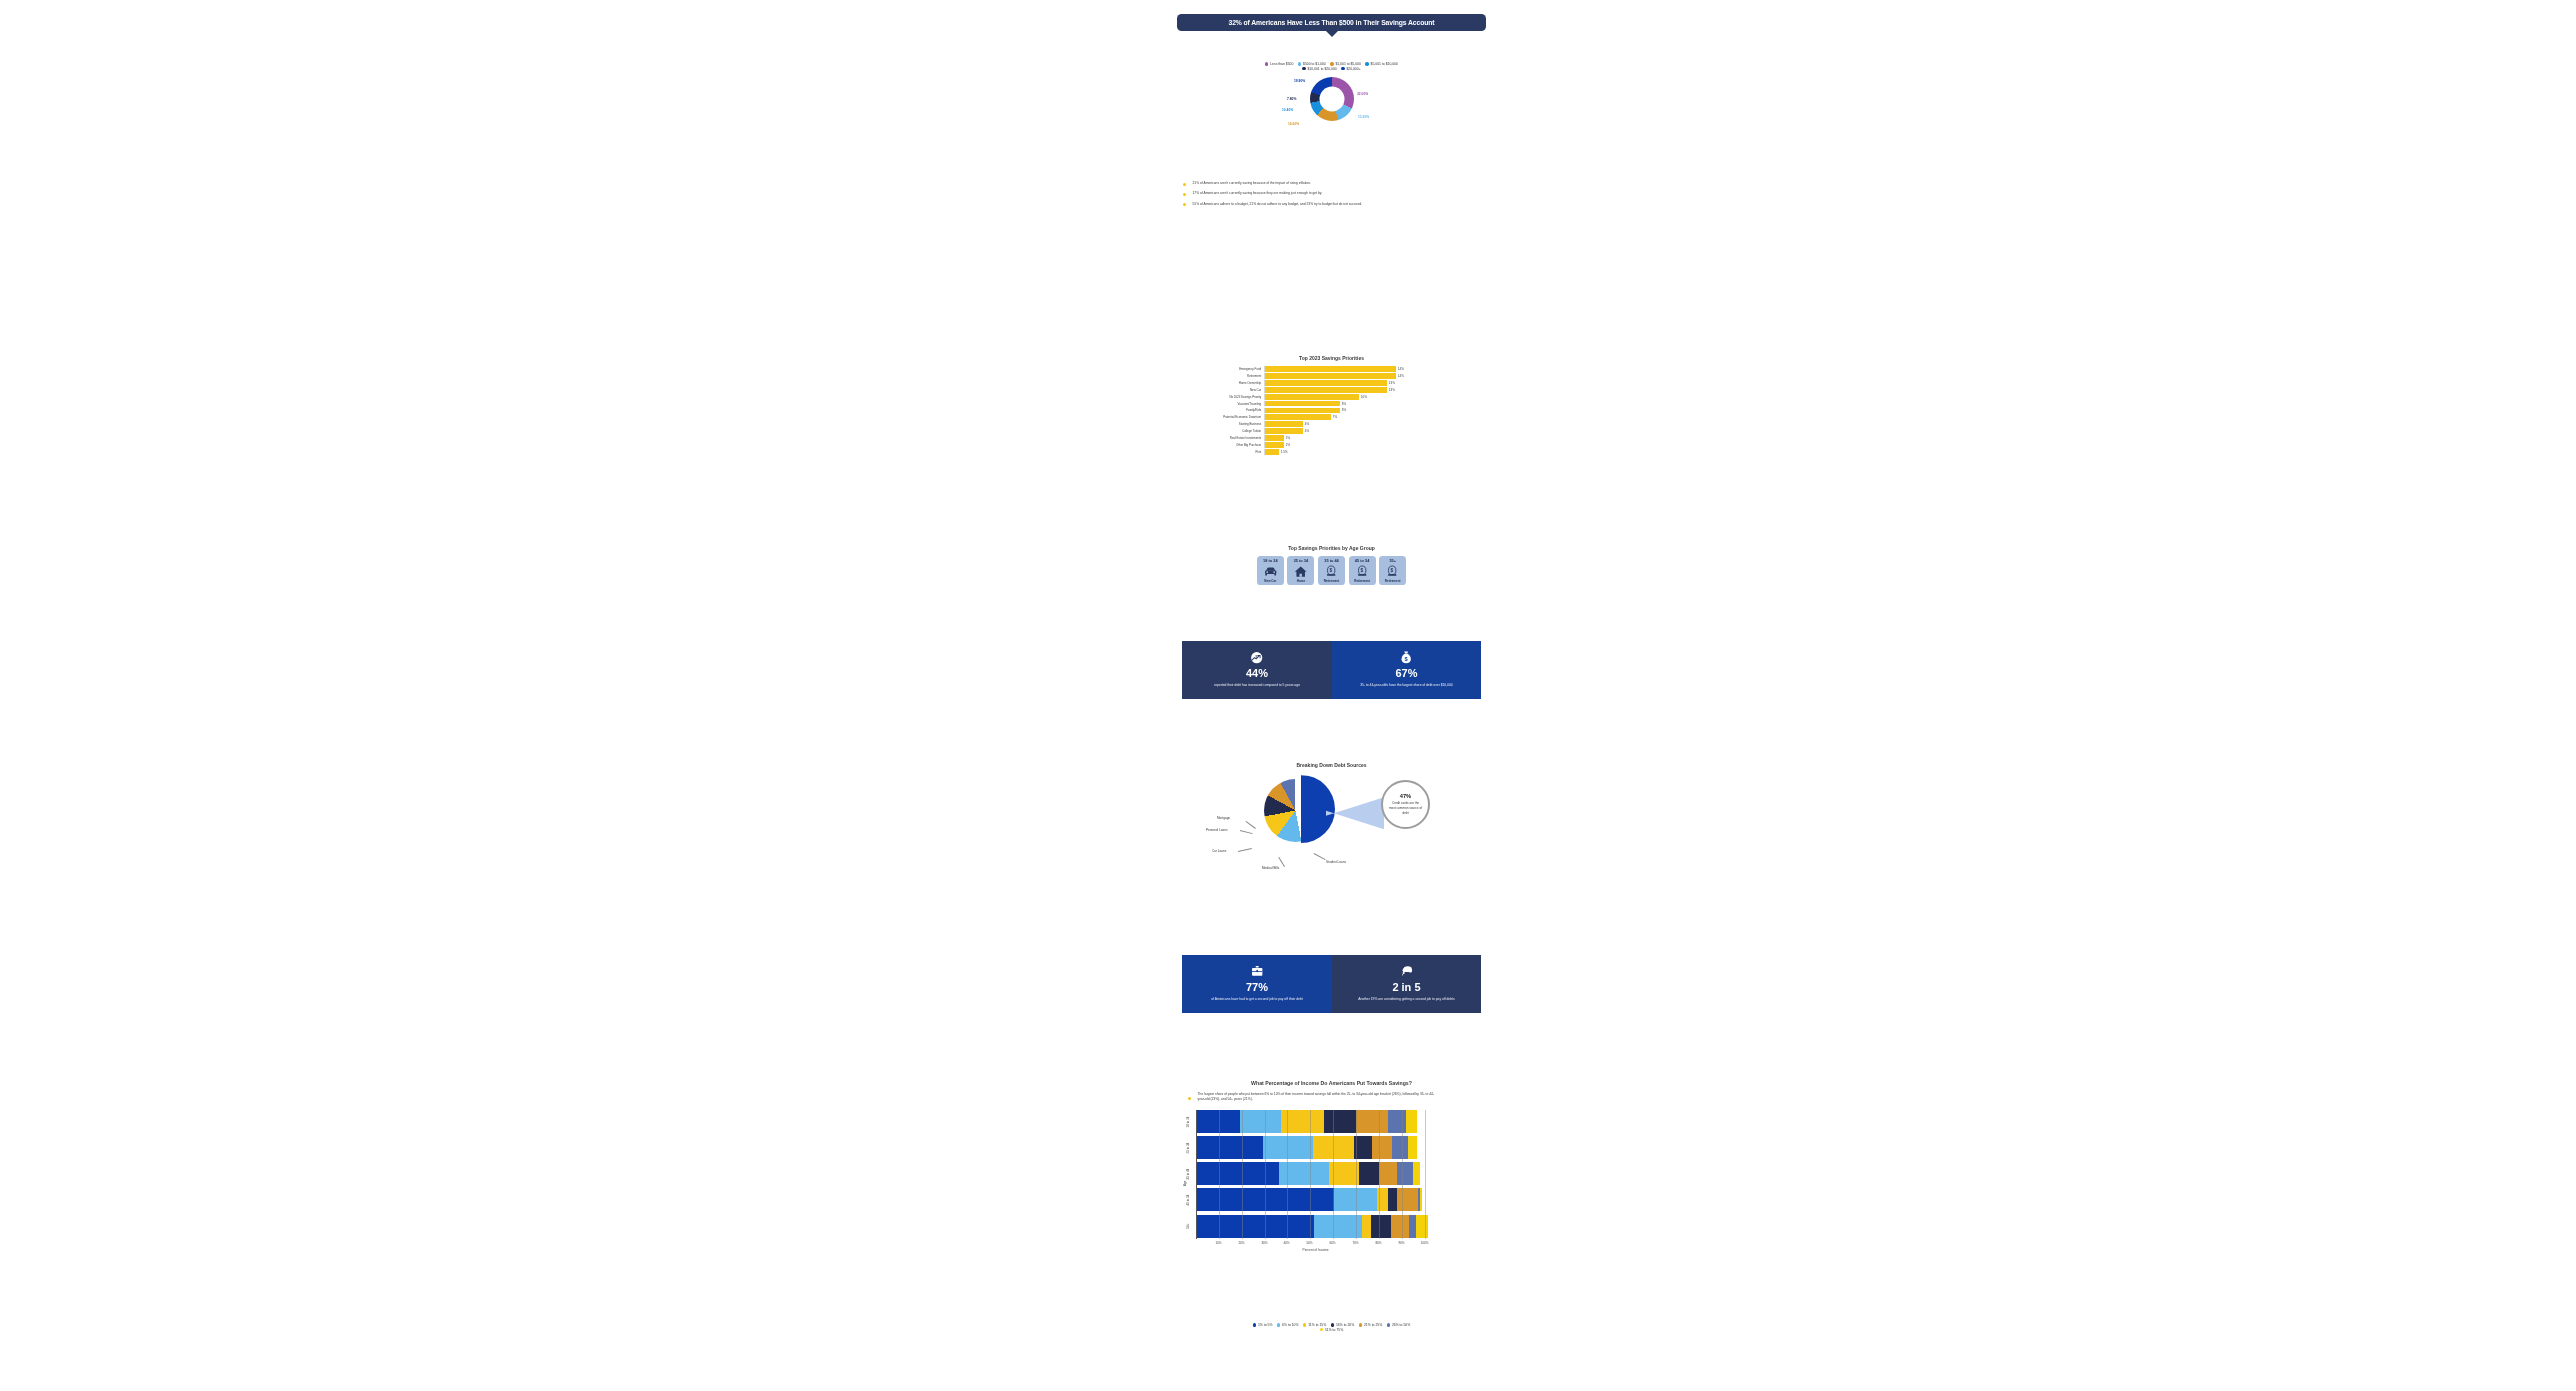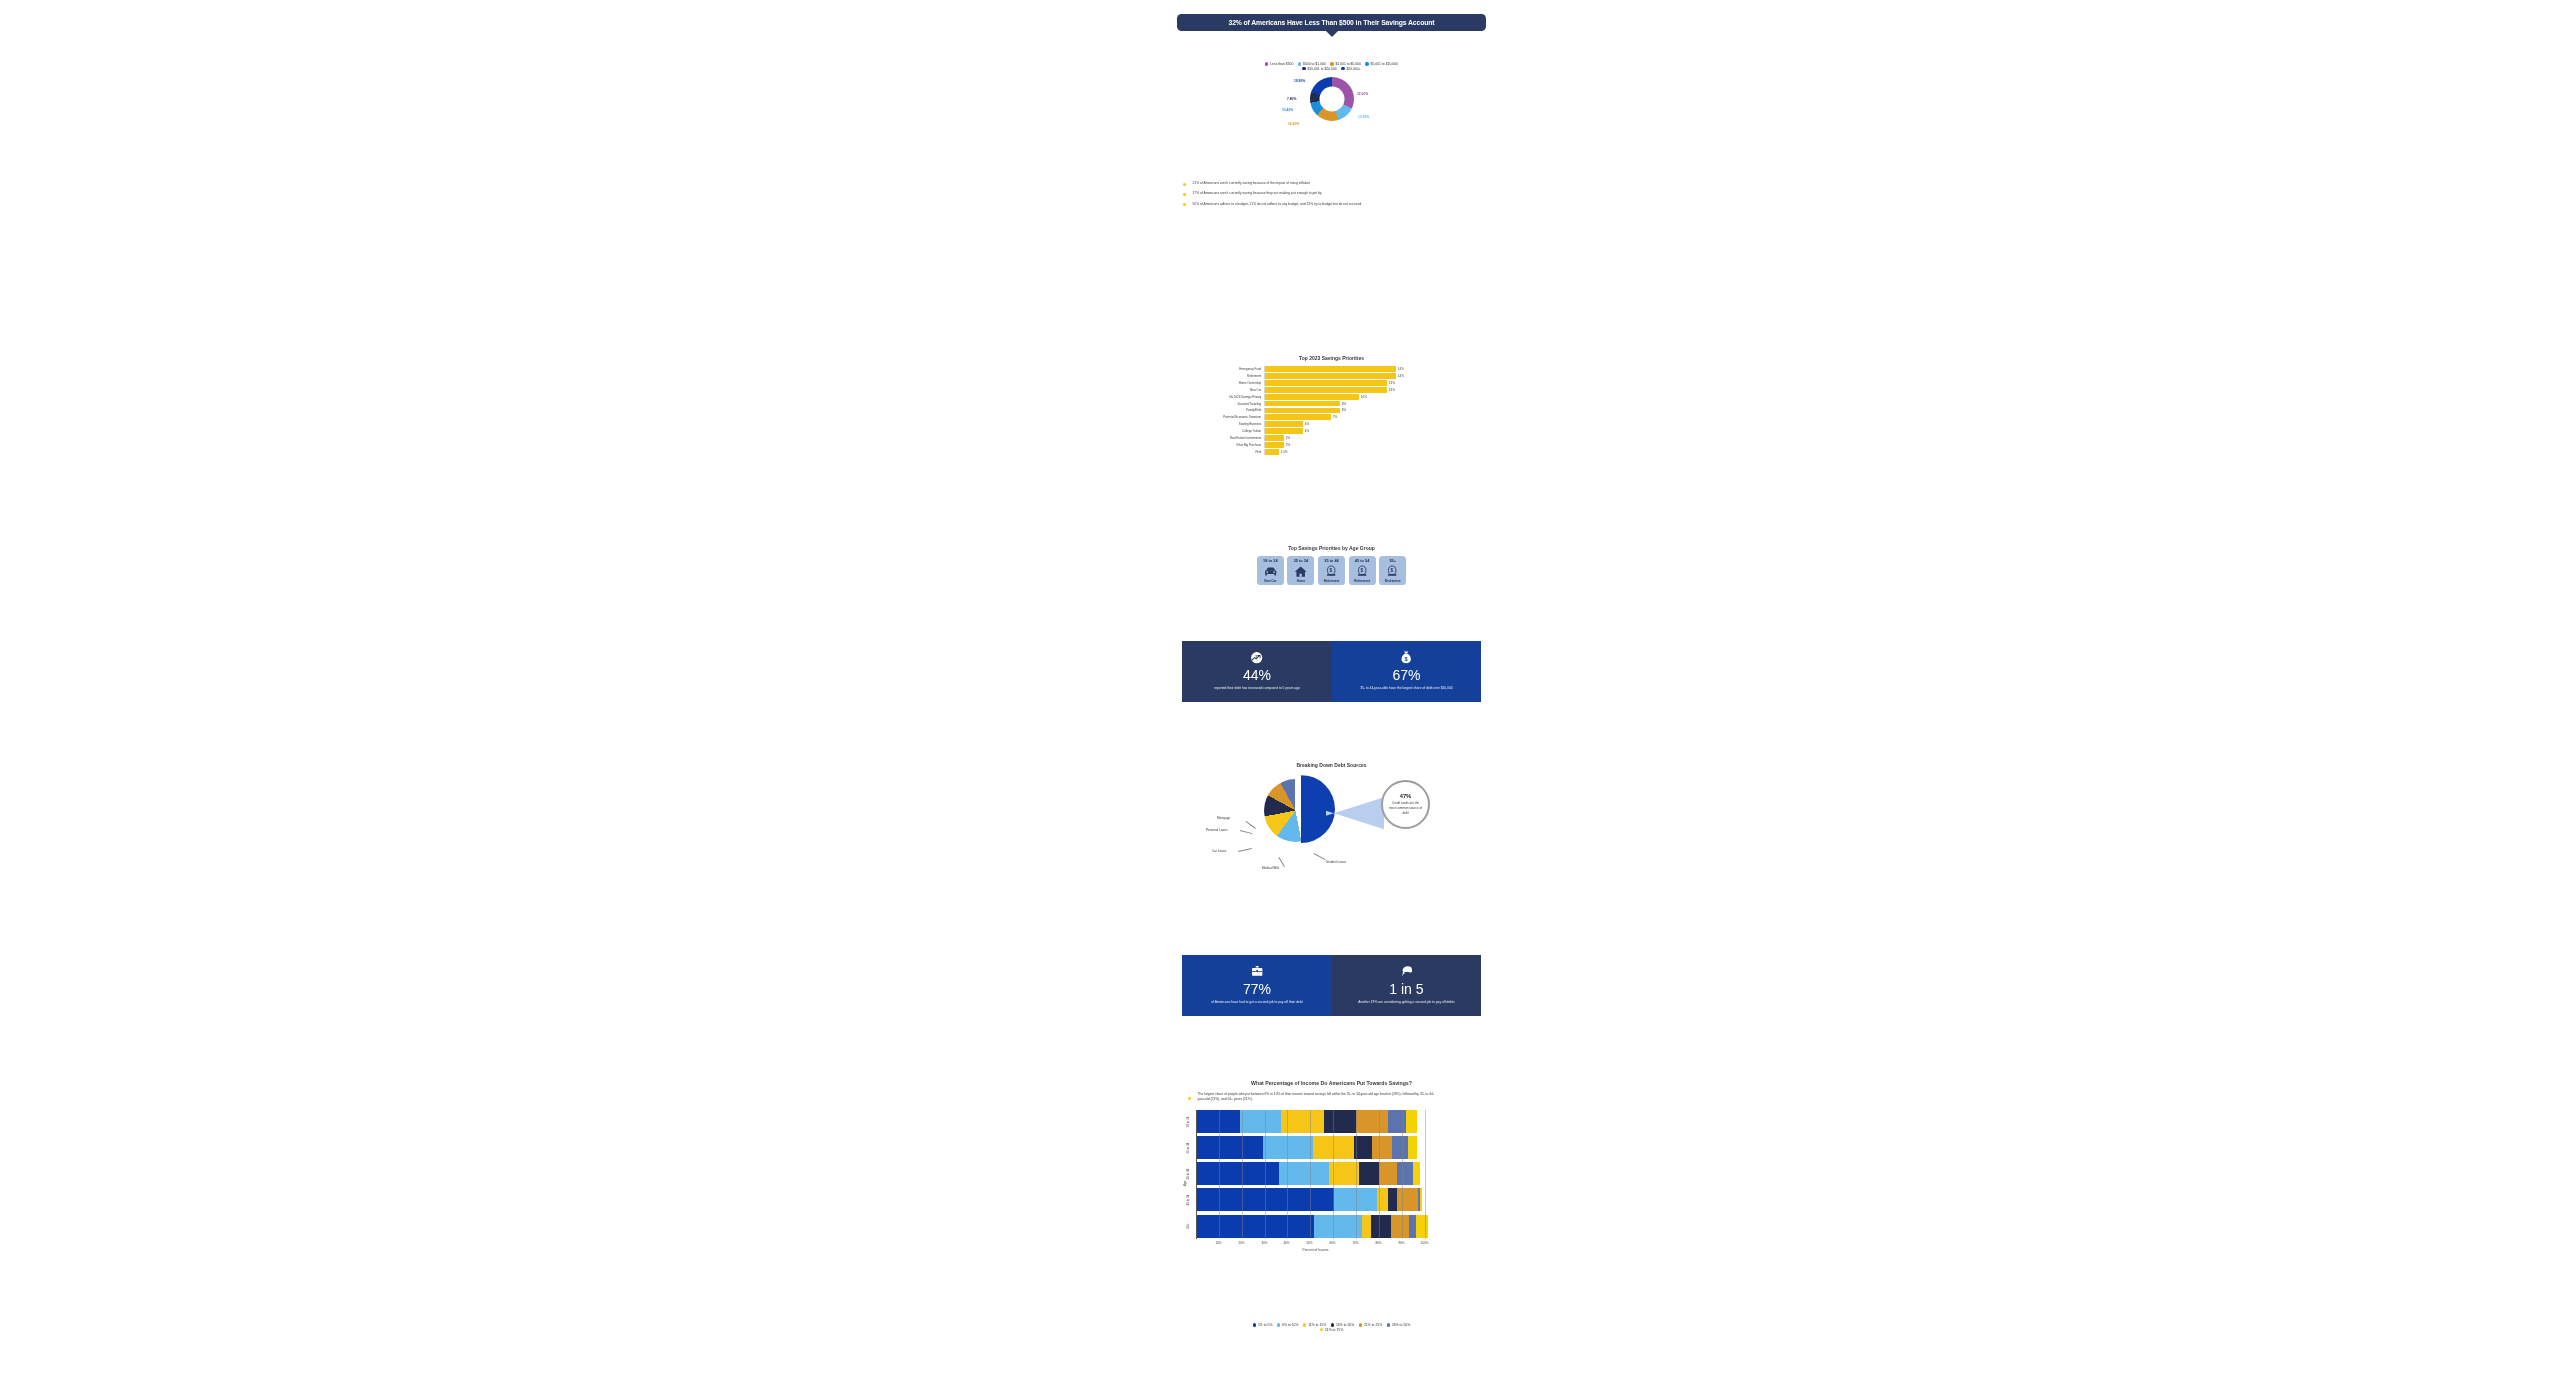--- a/index.html
+++ b/index.html
@@ -70,21 +70,21 @@
               padding:2.1px 1px 2.1px; }
   .age-top { font-size:3.9px; font-weight:700; color:#223056; }
   .age-ico { flex:1; display:flex; align-items:center; justify-content:center; }
   .age-ico svg { display:block; }
   .age-bot { font-size:3px; font-weight:700; color:#223056; }
 
   
   .duo { position:absolute; left:5.2px; width:299px; display:flex; }
   .duo-cell { flex:1; padding:9.8px 12.4px 10.3px; text-align:center; color:#fff; }
   .duo-ico { height:13.4px; display:flex; align-items:center; justify-content:center; margin-bottom:3.6px; }
-  .duo-num { font-size:14px; font-weight:400; line-height:1; margin-bottom:4.1px; }
+  .duo-num { font-size:11px; font-weight:700; line-height:1; margin-bottom:4.1px; }
   .duo-txt { font-size:3.3px; line-height:1.62; color:#eceef5; }
 
   
   .pie-wrap { position:absolute; left:0; top:762px; width:309px; }
   .pie-stage { position:relative; width:309px; height:98px; margin-top:5.2px; }
   .pie { position:absolute; left:87px; top:6.2px; width:63px; height:63px; border-radius:50%; }
   .pie-big { position:absolute; left:90px; top:2.1px; width:68px; height:68px; border-radius:50%;
              clip-path: polygon(50% 50%, 50% 0, 150% 0, 150% 110%, 50% 110%); }
   .pie-lbl { position:absolute; font-size:3.1px; color:#3a3a3a; white-space:nowrap; }
   .pie-line { position:absolute; background:#8a8a8a; height:0.4px; transform-origin:left center; }
@@ -411,21 +411,21 @@
     <div class="duo-cell" style="background:#2b3a63">
       <div class="duo-ico">
         <svg width="13.4" height="12.4" viewBox="0 0 26 24">
               <ellipse cx="15" cy="8" rx="8" ry="5.5" fill="#fff"></ellipse>
               <circle cx="9" cy="10" r="4" fill="#fff"></circle>
               <circle cx="20" cy="11" r="3.6" fill="#fff"></circle>
               <circle cx="7" cy="15.5" r="2" fill="#fff"></circle>
               <circle cx="5" cy="19" r="1.2" fill="#fff"></circle>
             </svg>
       </div>
-      <div class="duo-num">1 in 5</div>
+      <div class="duo-num">2 in 5</div>
       <div class="duo-txt">Another 19% are considering getting a second job to pay off debts</div>
     </div>
   </div>
 
   <div class="final-wrap">
     <div class="final-title">What Percentage of Income Do Americans Put Towards Savings?</div>
     <div class="final-bul">
       <span class="bul-dot" style="margin-top:5.2px"></span>
       <span class="bul-txt" style="display:block;width:242px;">The largest share of people who put between 6% to 10% of their income toward savings fall within the 25- to 34-year-old age bracket (26%), followed by 35- to 44-year-old (23%), and 54+ years (21%).</span>
     </div>

